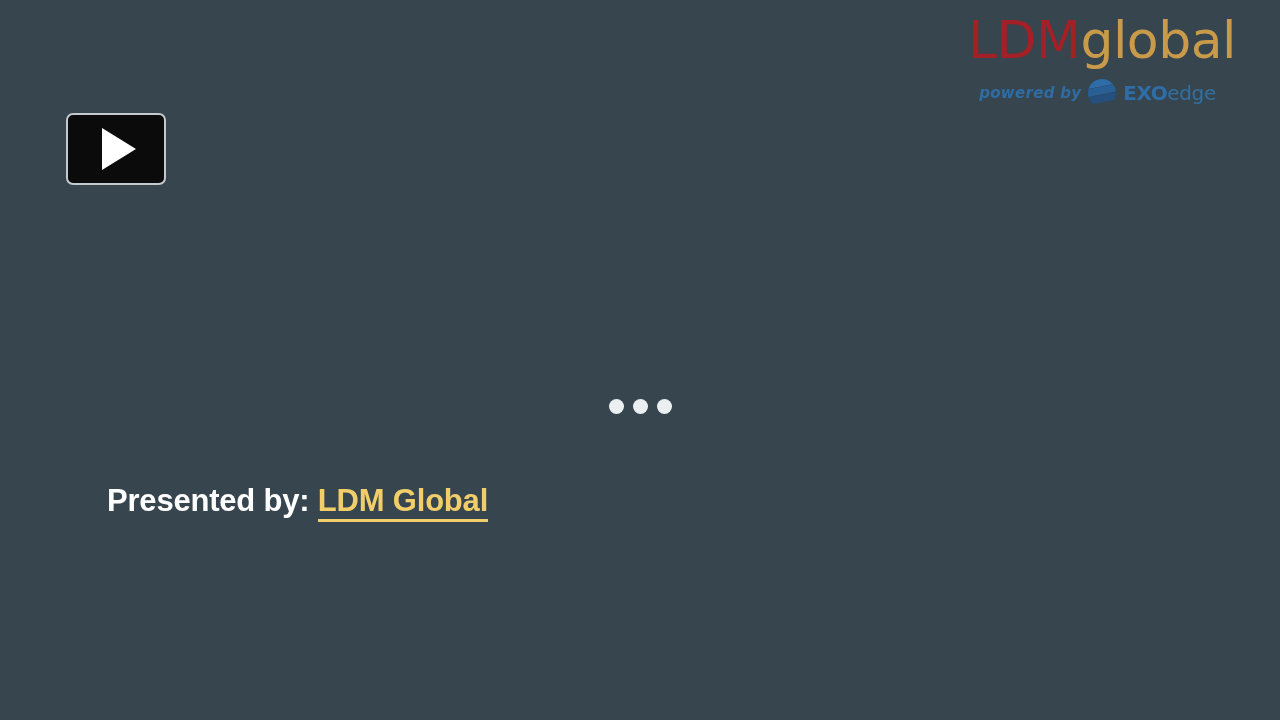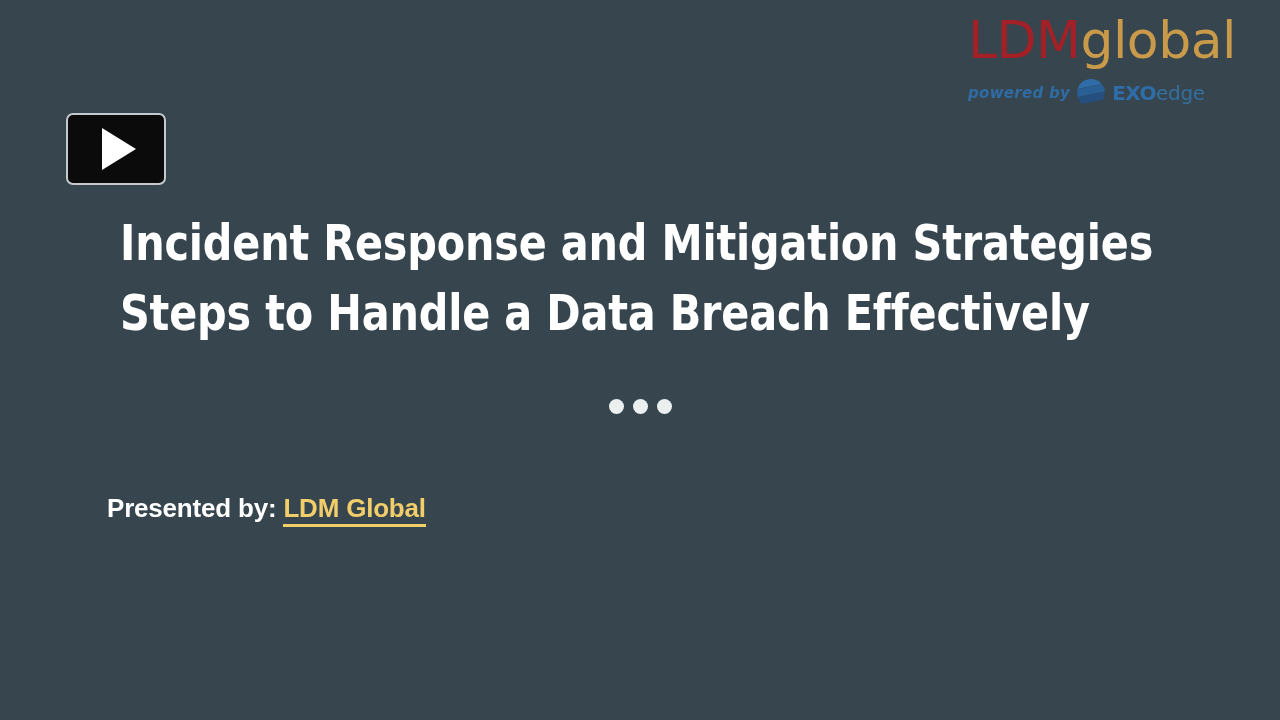--- a/index.html
+++ b/index.html
@@ -61,20 +61,21 @@
     font-weight: 400;
     letter-spacing: -0.5px;
     white-space: nowrap;
   }
   .brand-ldm { color: #a32026; }
   .brand-global { color: #c89a4a; }
 
   .brand-powered {
     display: flex;
     align-items: center;
+    justify-content: flex-end;
     gap: 4px;
     margin-top: 12px;
     padding-right: 20px;
   }
   .powered-text {
     font-family: "DejaVu Sans", sans-serif;
     font-size: 15px;
     font-style: italic;
     font-weight: bold;
     color: #2f6ca4;
@@ -127,22 +128,22 @@
     width: 15px;
     height: 15px;
     border-radius: 50%;
     background: #eceff0;
   }
 
   
   .presenter {
     position: absolute;
     left: 107px;
-    top: 493px;
-    font-size: 26px;
+    top: 483px;
+    font-size: 31px;
     font-weight: bold;
     color: #ffffff;
     white-space: nowrap;
     letter-spacing: -0.2px;
   }
   .presenter-link {
     color: #f2ce6b;
     text-decoration: none;
     border-bottom: 3px solid #f2ce6b;
     padding-bottom: 1px;
@@ -174,24 +175,20 @@
           <rect x="0" y="0" width="34" height="30" fill="#36454e"></rect>
           <path d="M -6 5 L 30 -2 L 34 5 L -2 12 Z" fill="#2e6da8"></path>
           <path d="M -6 13 L 30 6 L 34 13 L -2 20 Z" fill="#2a5f95"></path>
           <path d="M -6 21 L 30 14 L 34 21 L -2 28 Z" fill="#244f7e"></path>
         </g>
       </svg>
       <span class="exo-word"><span class="exo-bold">EXO</span><span class="exo-light">edge</span></span>
     </div>
   </div>
 
-  <div class="headline">
-    <div class="headline-line">Incident Response and Mitigation Strategies</div>
-    <div class="headline-line">Steps to Handle a Data Breach Effectively</div>
-  </div>
 
   <div class="dots">
     <span class="dot"></span>
     <span class="dot"></span>
     <span class="dot"></span>
   </div>
 
   <div class="presenter">
     <span>Presented by:</span>
     <a class="presenter-link" href="#">LDM Global</a>

